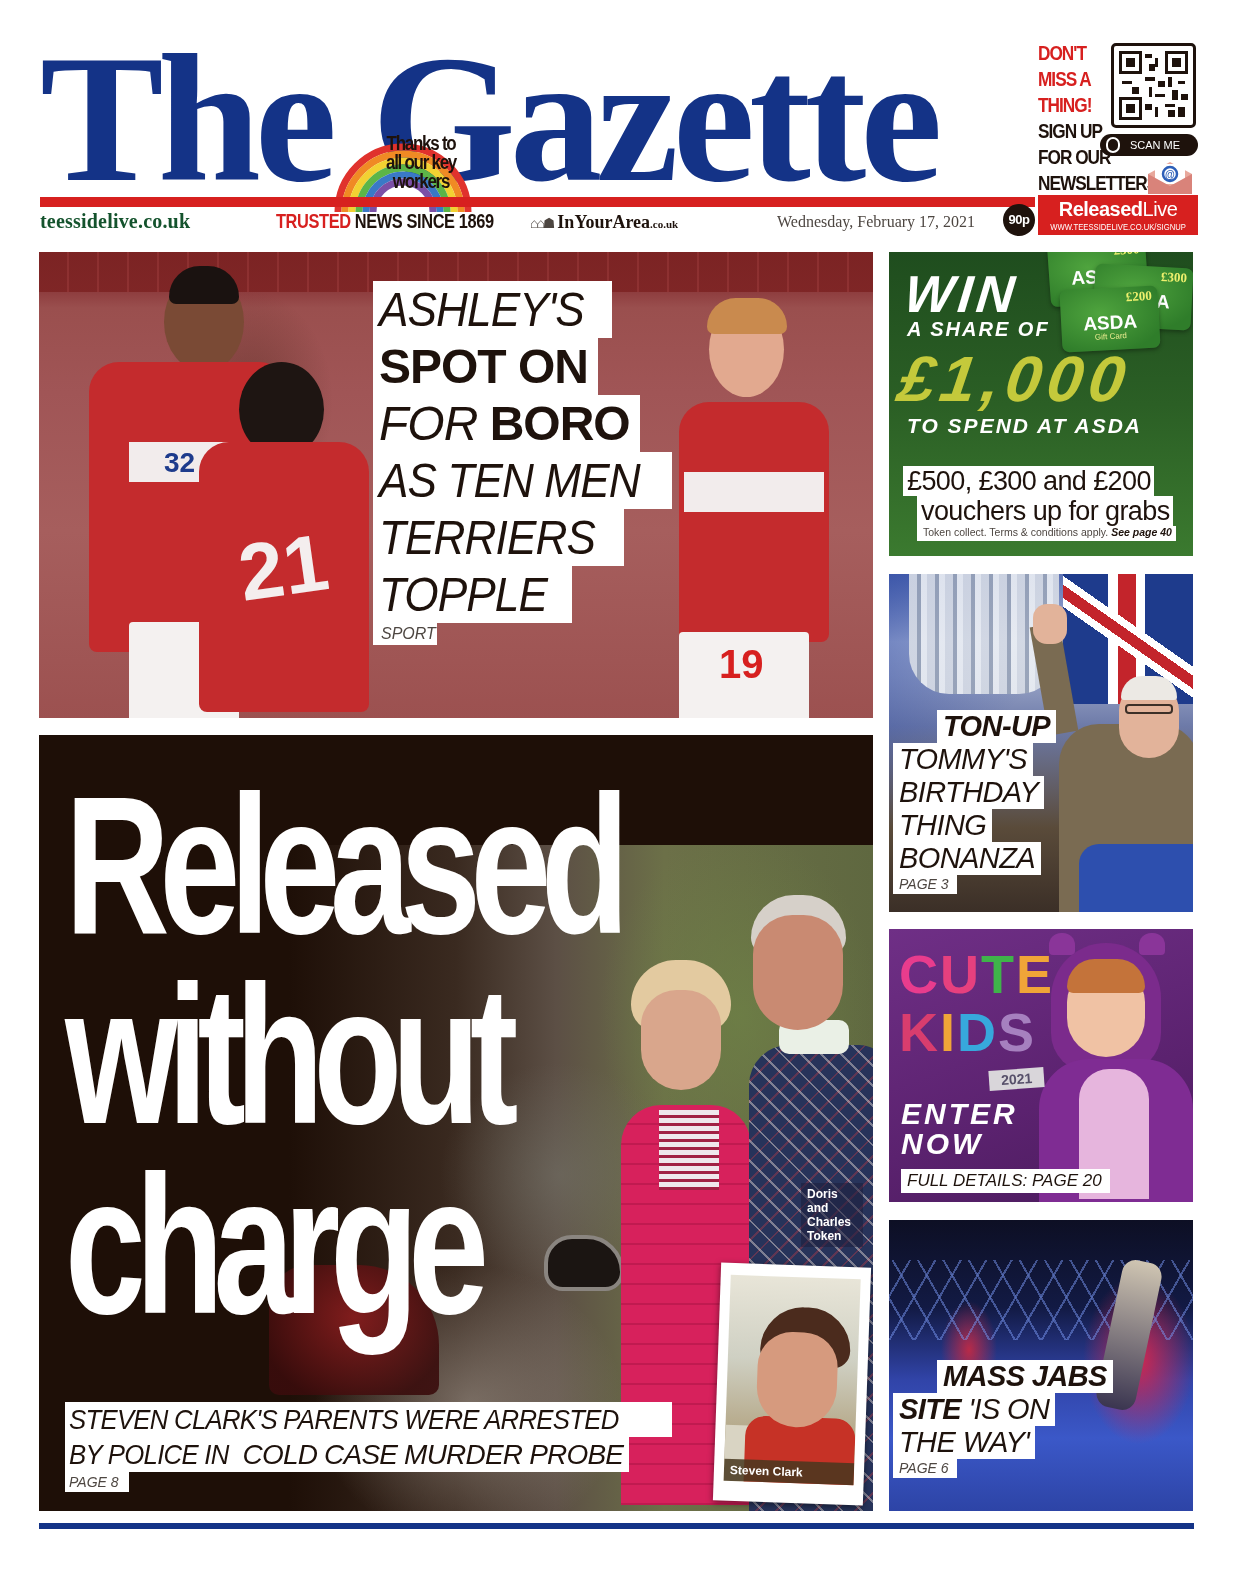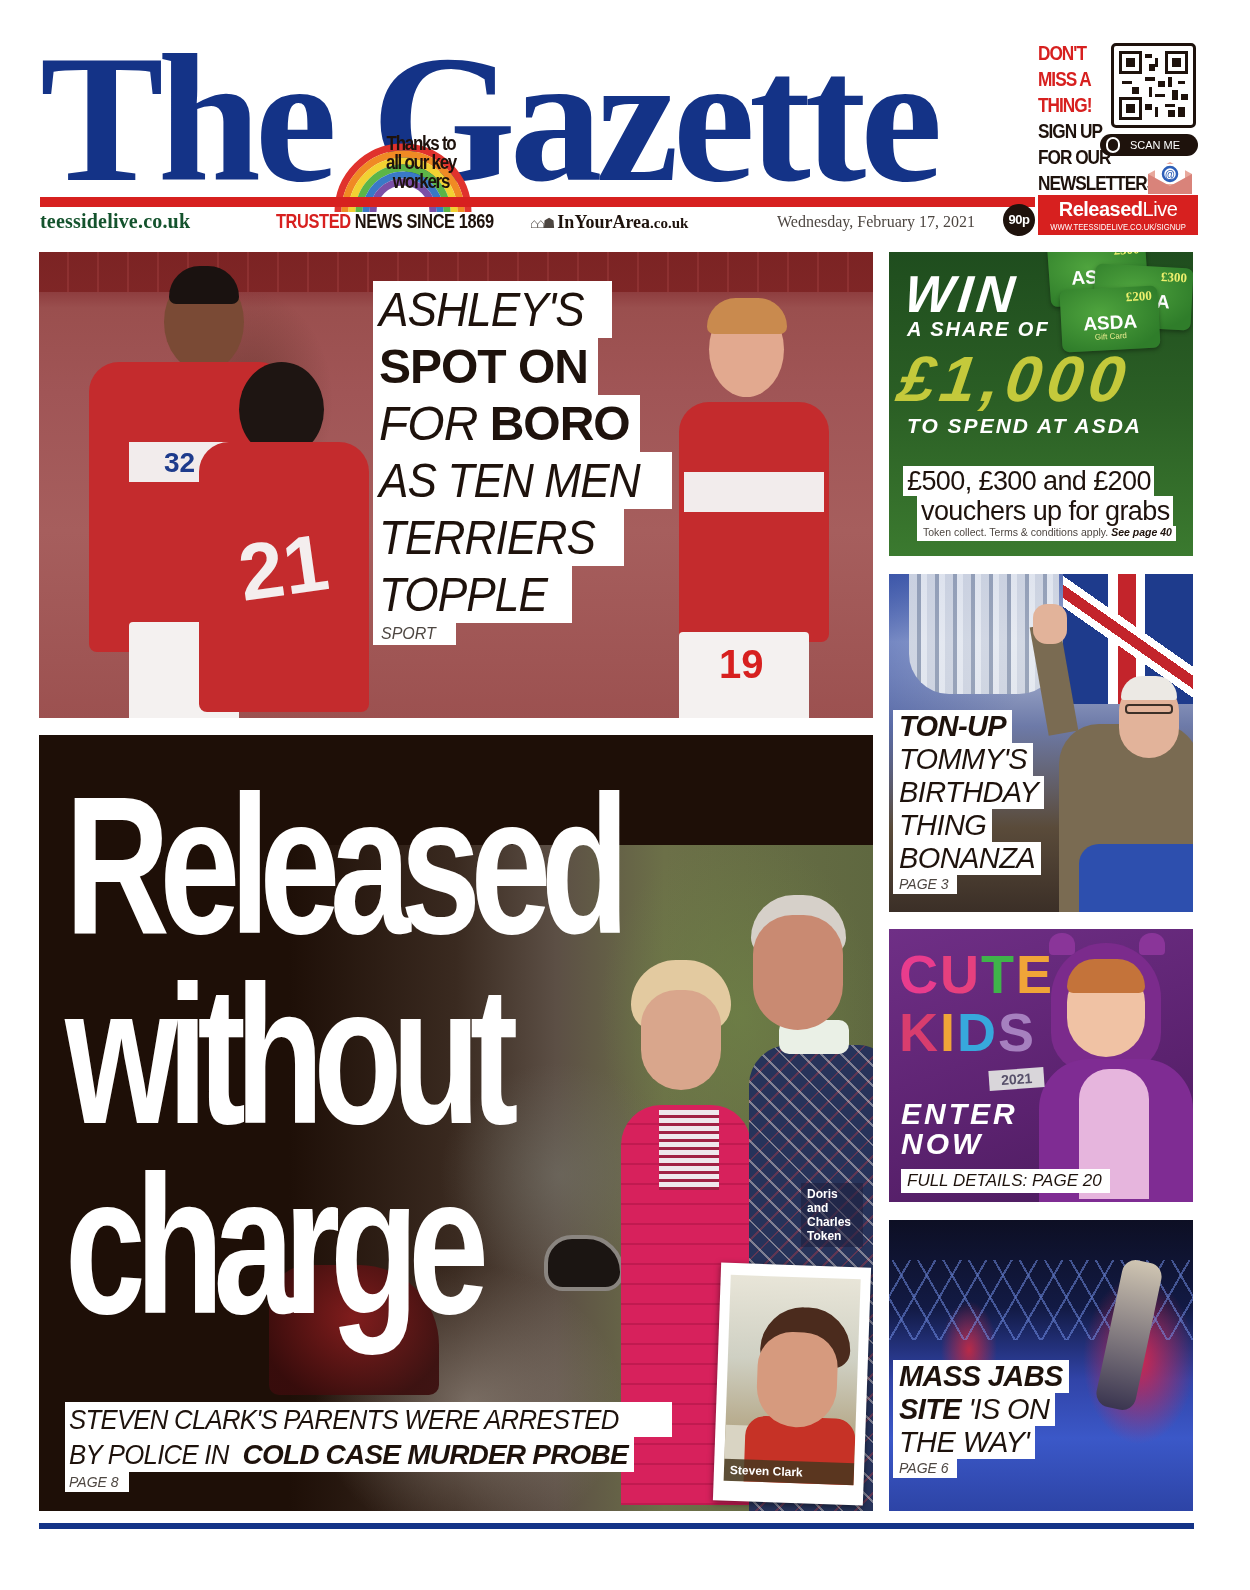--- a/index.html
+++ b/index.html
@@ -51,21 +51,21 @@
   .tl-brand { font-size: 20px; line-height: 24px; letter-spacing: -0.5px; padding-top: 2px; }
   .tl-brand b { font-weight: 700; }
   .tl-url { font-size: 9px; line-height: 12px; transform: scaleX(0.85); white-space: nowrap; }
 
   
   .dateline { position: absolute; left: 40px; top: 208px; width: 1000px; height: 28px; }
   .dl-site { position: absolute; left: 0; top: 2px; font-family: "Liberation Serif", serif; font-weight: 700; font-size: 20px; color: #14532d; letter-spacing: 0.2px; }
   .dl-trusted { position: absolute; left: 236px; top: 1px; font-family: "Liberation Sans", sans-serif; font-weight: 700; font-size: 21px; letter-spacing: -0.5px; transform: scaleX(0.78); transform-origin: left top; white-space: nowrap; color: #1e120c; }
   .dl-trusted .red { color: #d7201f; }
   .dl-inyourarea { position: absolute; left: 490px; top: 4px; font-family: "Liberation Serif", serif; font-weight: 700; font-size: 18px; color: #1e120c; white-space: nowrap; }
-  .dl-inyourarea .small { font-size: 15px; }
+  .dl-inyourarea .small { font-size: 11px; }
   .dl-inyourarea .houses { font-size: 14px; letter-spacing: -2px; margin-right: 4px; color: #4d4641; font-weight: 400; }
   .dl-date { position: absolute; left: 737px; top: 5px; font-family: "Liberation Serif", serif; font-size: 16px; color: #4d4641; white-space: nowrap; }
   .price-badge { position: absolute; left: 963px; top: -4px; width: 32px; height: 32px; border-radius: 50%; background: #1e120c; color: #fff; font-weight: 700; font-size: 13px; line-height: 32px; text-align: center; letter-spacing: -0.5px; }
 
   
   .sport { position: absolute; left: 39px; top: 252px; width: 834px; height: 466px; overflow: hidden;
     background:
       radial-gradient(ellipse 120px 160px at 210px 150px, rgba(80,40,30,0.5), transparent 70%),
       linear-gradient(180deg, #7a2a2c 0%, #8c3a3c 8%, #9a4f4e 12%, #a05556 30%, #a65e5d 60%, #9c5150 100%);
   }
@@ -78,21 +78,21 @@
 
   .headline-stack { position: absolute; left: 373px; top: 281px; }
   .hl-line {
     display: table; background: #fff; padding: 0 10px 0 6px;
     font-family: "Liberation Sans", sans-serif; font-size: 48px; line-height: 57px;
     color: #1e120c; white-space: nowrap; letter-spacing: -1px;
   }
   .hl-line .thin { font-weight: 400; font-style: italic; }
   .hl-line .bold { font-weight: 700; font-style: normal; }
   .hl-line .narrow { display: inline-block; transform: scaleX(0.92); transform-origin: left center; }
-  .hl-tag { display: table; background: #fff; padding: 0 20px 0 8px; font-style: italic; font-size: 16px; line-height: 22px; color: #4d4641; }
+  .hl-tag { display: table; background: #fff; padding: 0 1px 0 8px; font-style: italic; font-size: 16px; line-height: 22px; color: #4d4641; }
 
   
   .main { position: absolute; left: 39px; top: 735px; width: 834px; height: 776px; overflow: hidden; background: #1e0f07; }
   .main .photo-bg { position: absolute; left: 0; top: 110px; width: 100%; height: 666px;
     background:
       radial-gradient(ellipse 200px 260px at 700px 170px, rgba(110,130,70,0.75), transparent 70%),
       radial-gradient(ellipse 170px 160px at 520px 330px, rgba(120,120,110,0.5), transparent 70%),
       radial-gradient(ellipse 220px 200px at 430px 560px, rgba(170,160,150,0.55), transparent 70%),
       linear-gradient(90deg, #1e0f07 0%, #1e0f07 30%, #3a2a20 50%, #5c4f45 62%, #6c7048 75%, #5f6840 100%);
   }
@@ -134,21 +134,21 @@
   .steven-photo .shirt { position: absolute; left: 20px; top: 140px; width: 110px; height: 80px; background: #c63226; border-radius: 20px 20px 0 0; }
   .steven-photo .jacket { position: absolute; left: 0; top: 150px; width: 40px; height: 70px; background: #d9d4c3; }
   .steven-label { position: absolute; left: 0; bottom: 0; width: 100%; height: 22px; background: rgba(70,55,30,0.85); color: #fff; font-weight: 700; font-size: 12px; line-height: 22px; padding-left: 6px; }
   .strap { position: absolute; left: 26px; top: 667px; }
   .strap-line {
     display: table; background: #fff; padding: 0 6px 0 4px;
     font-family: "Liberation Sans", sans-serif; font-size: 28px; line-height: 35px;
     color: #1e120c; white-space: nowrap; letter-spacing: -0.8px;
   }
   .strap-line .thin { font-style: italic; font-weight: 400; display: inline-block; transform: scaleX(0.92); transform-origin: left center; }
-  .strap-line .bold { font-weight: 700; font-style: italic; text-align: right; }
+  .strap-line .bold { font-weight: 400; font-style: italic; text-align: right; }
   .strap-tag { display: table; background: #fff; padding: 0 10px 0 4px; font-style: italic; font-size: 14px; line-height: 20px; color: #4d4641; }
 
   
   .side { position: absolute; left: 889px; width: 304px; overflow: hidden; }
 
   
   .asda { top: 252px; height: 304px; background: linear-gradient(180deg, #1f4d1e 0%, #2b5f25 50%, #3b7a2f 100%); }
   .asda .win { position: absolute; left: 16px; top: 12px; font-family: "Liberation Sans", sans-serif; font-style: italic; font-weight: 700; font-size: 52px; color: #fff; letter-spacing: 4px; transform: skewX(-6deg); }
   .asda .share { position: absolute; left: 18px; top: 66px; font-style: italic; font-weight: 700; font-size: 20px; color: #fff; letter-spacing: 2px; }
   .asda .amount { position: absolute; left: 10px; top: 90px; font-style: italic; font-weight: 700; font-size: 64px; color: #c4c93b; letter-spacing: 6px; transform: skewX(-8deg); }
@@ -174,21 +174,21 @@
   .tommy .balloons { position: absolute; left: 20px; top: 0; width: 150px; height: 120px; background: repeating-linear-gradient(90deg, #d8dde6 0 8px, #9aa5b9 8px 12px, #eef1f5 12px 18px); border-radius: 0 0 40px 40px; opacity: 0.9; }
   .tommy .man-body { position: absolute; left: 170px; top: 150px; width: 140px; height: 190px; border-radius: 40px 40px 0 0; background: #7a6b52; }
   .tommy .man-face { position: absolute; left: 230px; top: 110px; width: 60px; height: 74px; border-radius: 28px 28px 32px 32px; background: #e2b39a; }
   .tommy .man-hair { position: absolute; left: 232px; top: 102px; width: 56px; height: 24px; border-radius: 28px 28px 4px 4px; background: #ece9e4; }
   .tommy .glasses { position: absolute; left: 236px; top: 130px; width: 48px; height: 10px; border: 2px solid #3b2f27; border-radius: 4px; }
   .tommy .arm { position: absolute; left: 150px; top: 50px; width: 30px; height: 110px; background: #7a6b52; transform: rotate(-10deg); }
   .tommy .hand { position: absolute; left: 144px; top: 30px; width: 34px; height: 40px; border-radius: 14px; background: #e2b39a; }
   .tommy .blanket { position: absolute; left: 190px; top: 270px; width: 114px; height: 70px; background: #2d4fae; border-radius: 20px 0 0 0; }
   .tommy .stack { position: absolute; left: 4px; top: 136px; }
   .side-line { display: table; background: #fff; padding: 0 6px 0 6px; font-size: 29px; line-height: 33px; color: #1e120c; letter-spacing: -0.6px; white-space: nowrap; }
-  .side-line.bold { font-weight: 700; font-style: italic; }
+  .side-line.bold { font-weight: 700; font-style: italic; margin-left: 44px; }
   .side-line.thin { font-style: italic; font-weight: 400; }
   .side-tag { display: table; background: #fff; padding: 0 8px 0 6px; font-style: italic; font-size: 14px; line-height: 19px; color: #4d4641; }
 
   
   .kids { top: 929px; height: 273px; background: linear-gradient(160deg, #6f2f86 0%, #5b226f 60%, #4a1b5c 100%); }
   .kids .logo { position: absolute; left: 10px; top: 10px; width: 150px; height: 150px; }
   .kids .logo-l { position: absolute; font-weight: 700; font-size: 54px; line-height: 54px; letter-spacing: 2px; }
   .kids .year { position: absolute; left: 90px; top: 130px; background: #d9d6da; color: #57506a; font-weight: 700; font-size: 14px; padding: 2px 12px; transform: rotate(-4deg); }
   .kids .enter { position: absolute; left: 12px; top: 170px; font-style: italic; font-weight: 700; font-size: 30px; line-height: 30px; color: #fff; letter-spacing: 3px; }
   .kids .details { position: absolute; left: 12px; top: 240px; display: table; background: #fff; padding: 0 8px 0 6px; font-style: italic; font-size: 17px; line-height: 24px; color: #1e120c; white-space: nowrap; }

